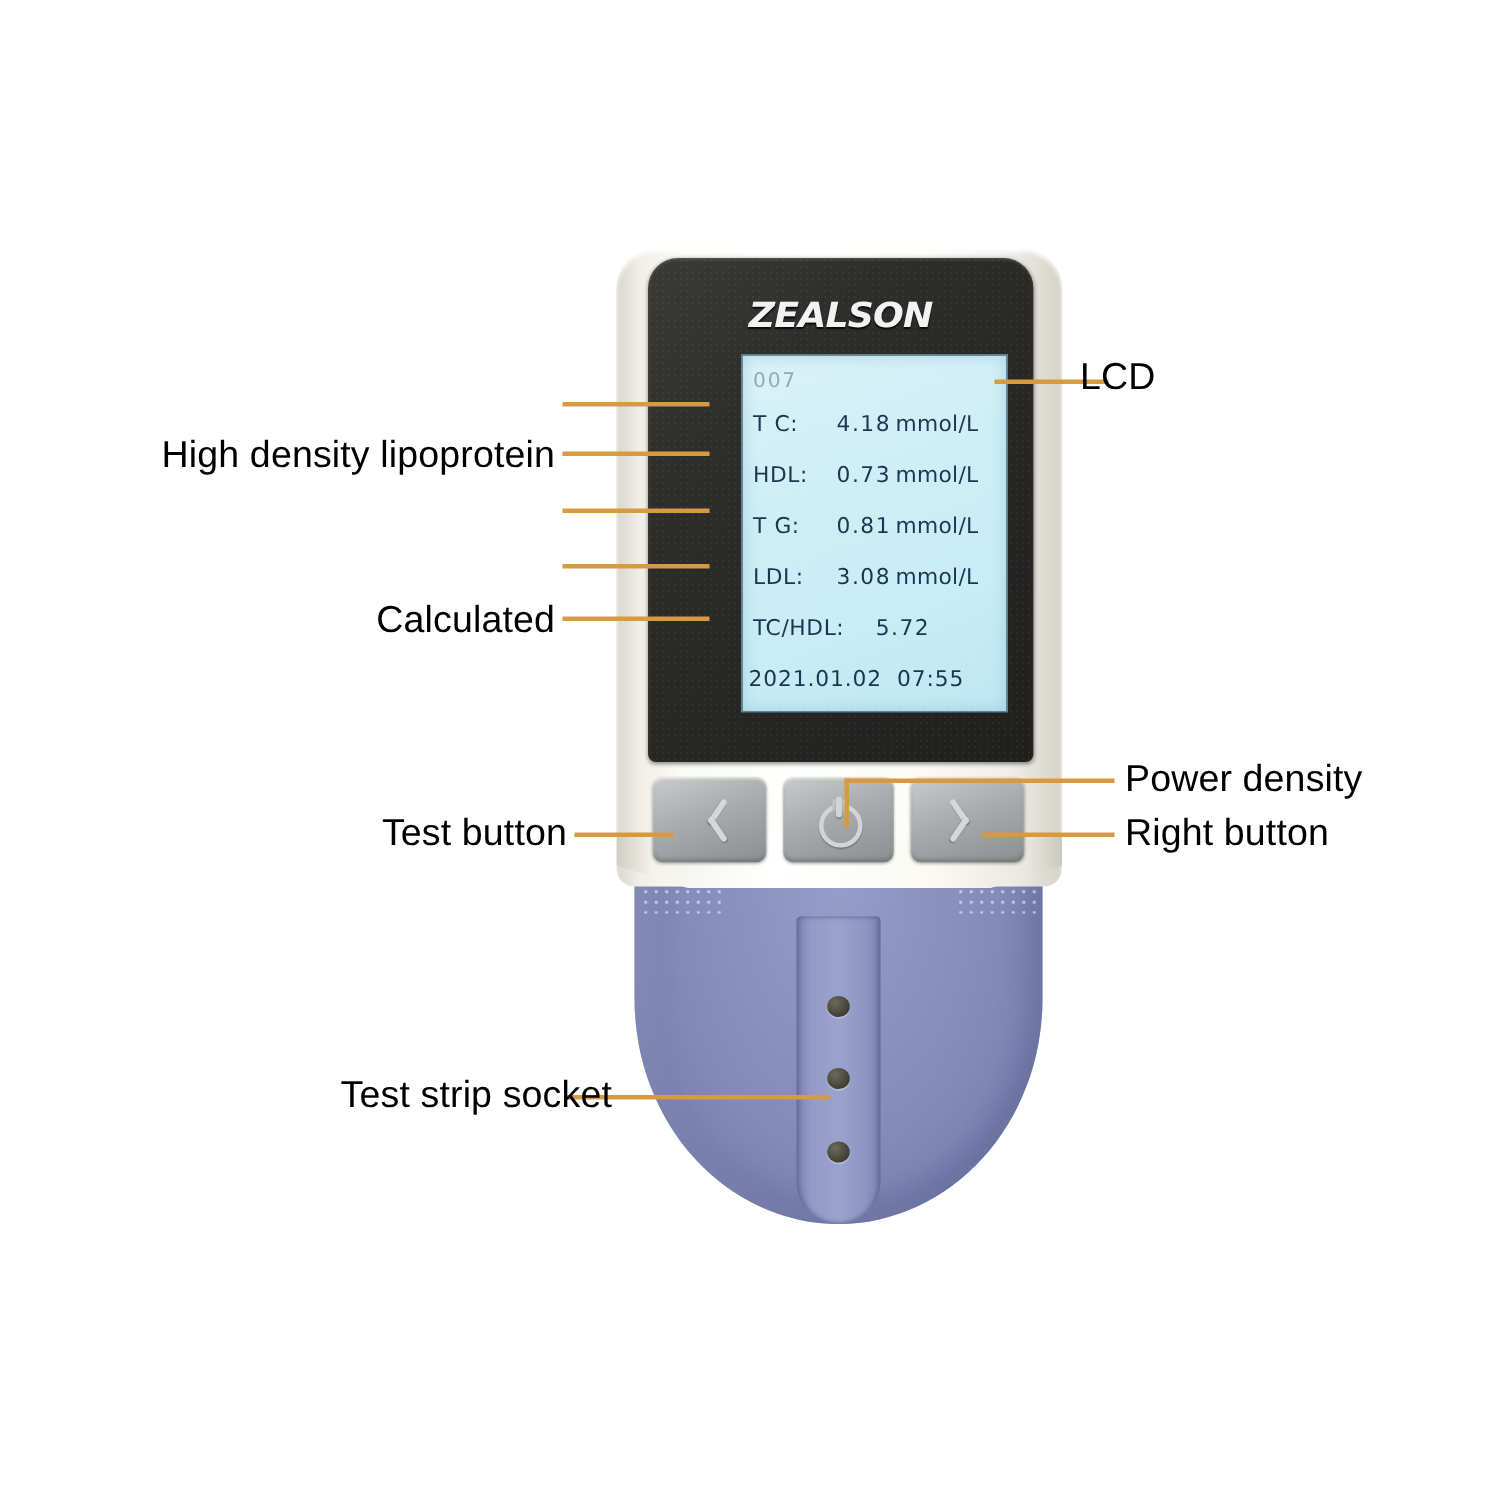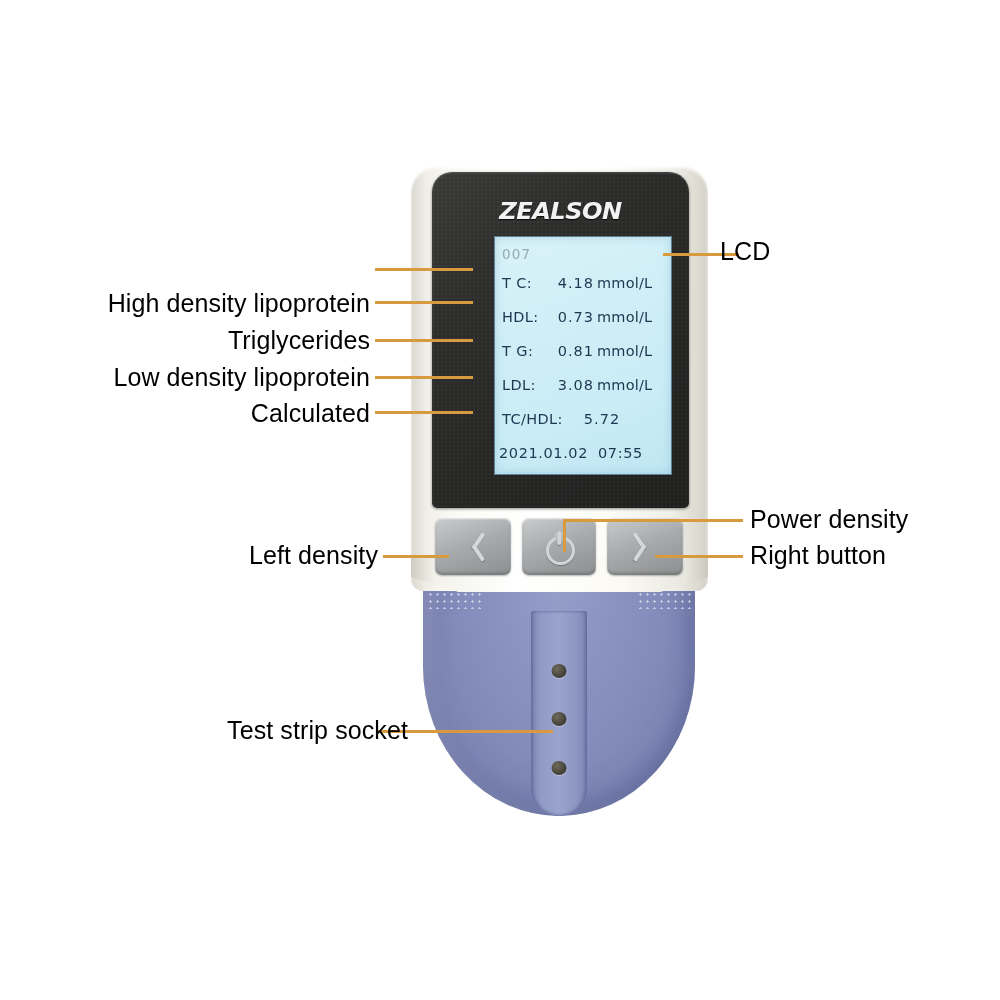--- a/index.html
+++ b/index.html
@@ -408,27 +408,25 @@
   <div class="leader v" style="left:563px; top:519px; width:3px; height:33px;"></div>
   <div class="leader" style="left:655px; top:555px; width:88px;"></div>
 
   <div class="leader" style="left:377px; top:730px; width:176px;"></div>
 
   <div class="label" style="left:720px; top:237px;">LCD</div>
 
 
   <div class="label right-aligned" style="left:0; top:289px; width:370px;">High density lipoprotein</div>
 
-  <div class="label right-aligned" style="left:0; top:326px; width:370px;">Triglycerides</div>
-
-  <div class="label right-aligned" style="left:0; top:363px; width:370px;">Low density lipoprotein</div>
+
 
   <div class="label right-aligned" style="left:0; top:399px; width:370px;">Calculated</div>
 
-  <div class="label right-aligned" style="left:0; top:541px; width:378px;">Left density</div>
+  <div class="label right-aligned" style="left:0; top:541px; width:378px;">Test button</div>
 
   <div class="label" style="left:750px; top:505px;">Power density</div>
 
   <div class="label" style="left:750px; top:541px;">Right button</div>
 
   <div class="label right-aligned" style="left:0; top:716px; width:372px;padding-left:36px;">Test strip socket</div>
 
 </div>
 
 </body></html>

